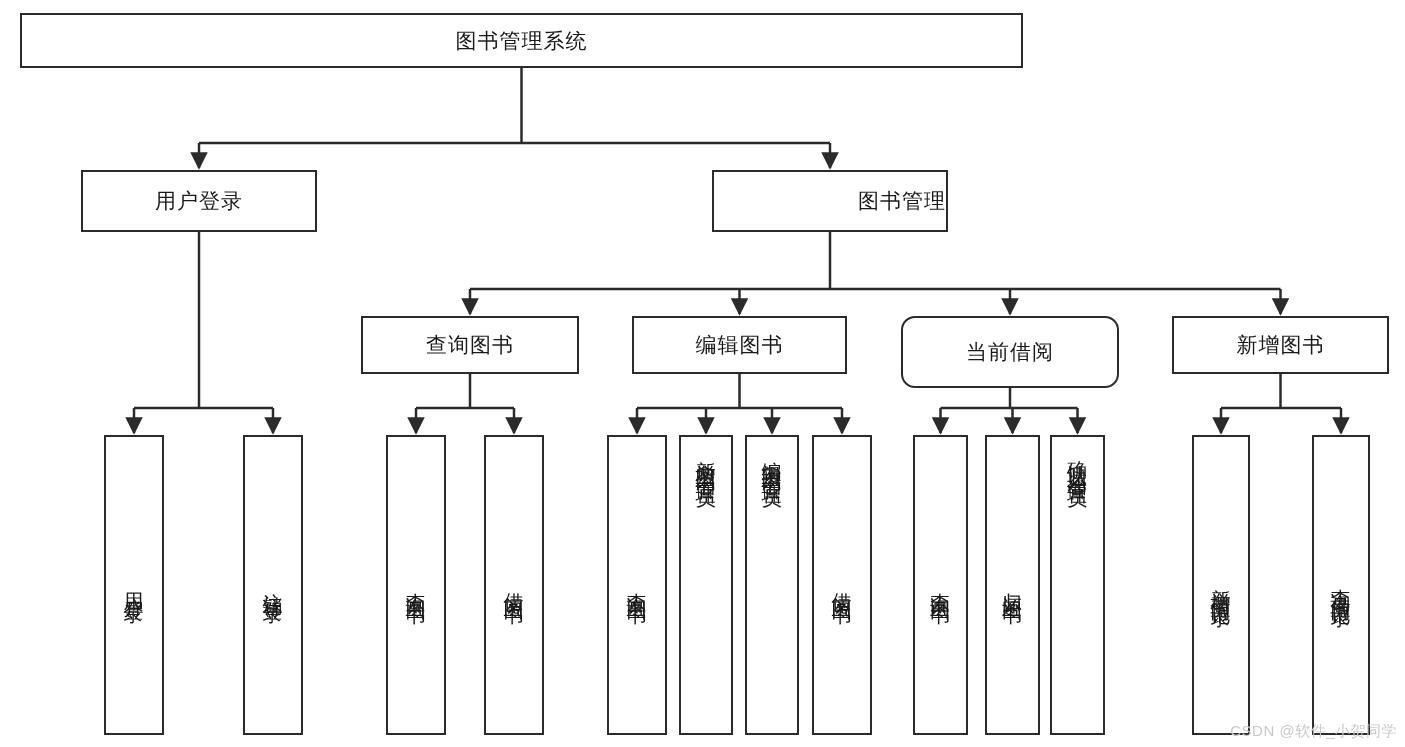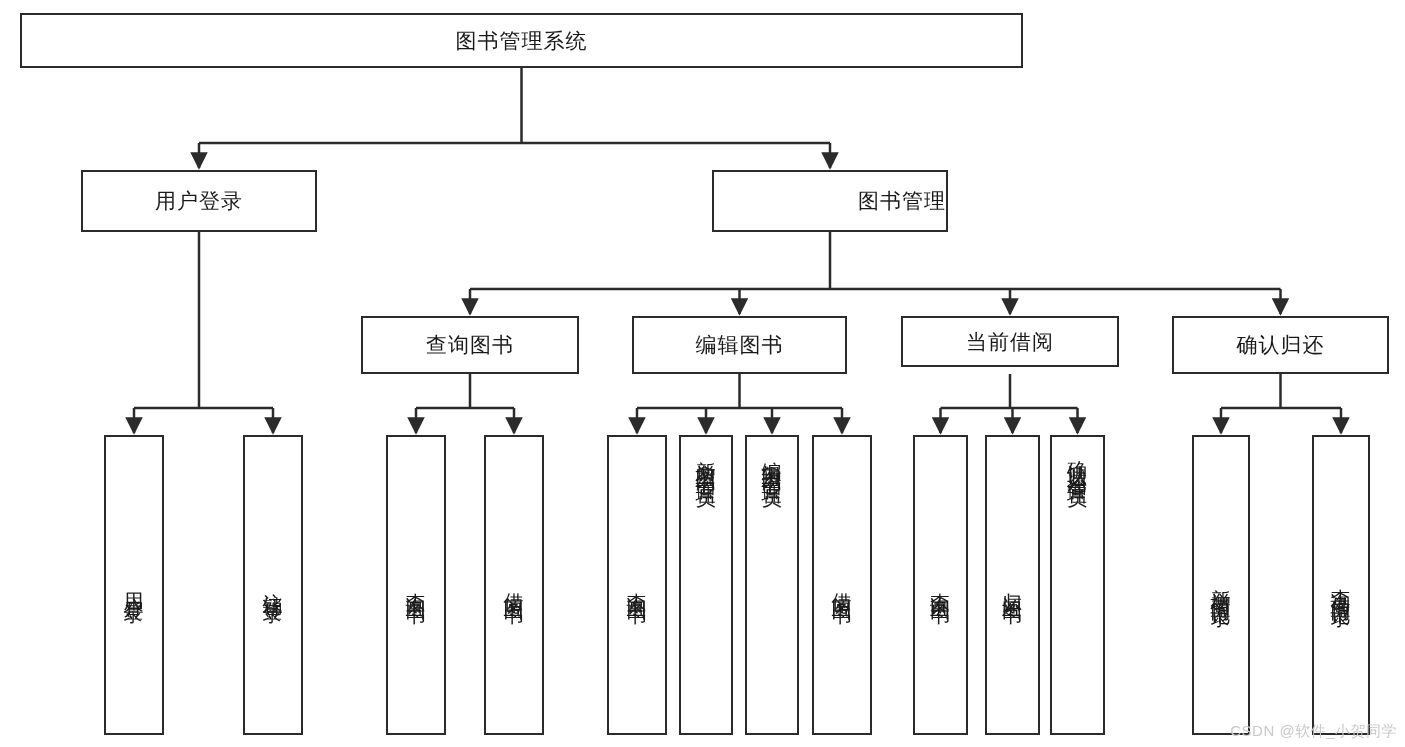--- a/index.html
+++ b/index.html
@@ -126,25 +126,25 @@
       </div>
       <div class="node h" style="left: 712px; top: 170px; width: 236px; height: 62px; justify-content: flex-end;">
         <span class="lbl">图书管理</span>
       </div>
       <div class="node h" style="left: 361px; top: 316px; width: 218px; height: 58px;">
         <span class="lbl">查询图书</span>
       </div>
       <div class="node h" style="left: 632px; top: 316px; width: 215px; height: 58px;">
         <span class="lbl">编辑图书</span>
       </div>
-      <div class="node h" style="left: 901px; top: 316px; width: 218px; height: 51px;">
+      <div class="node h" style="left: 901px; top: 316px; width: 218px; height: 72px; border-radius: 14px;">
         <span class="lbl">当前借阅</span>
       </div>
       <div class="node h" style="left: 1172px; top: 316px; width: 217px; height: 58px;">
-        <span class="lbl">确认归还</span>
+        <span class="lbl">新增图书</span>
       </div>
       <div class="node v centered" style="left: 104px; top: 435px; width: 60px; height: 300px;">
         <span class="lbl">用户登录</span>
       </div>
       <div class="node v centered" style="left: 243px; top: 435px; width: 60px; height: 300px;">
         <span class="lbl">注销登录</span>
       </div>
       <div class="node v centered" style="left: 386px; top: 435px; width: 60px; height: 300px;">
         <span class="lbl">查询图书</span>
       </div>

